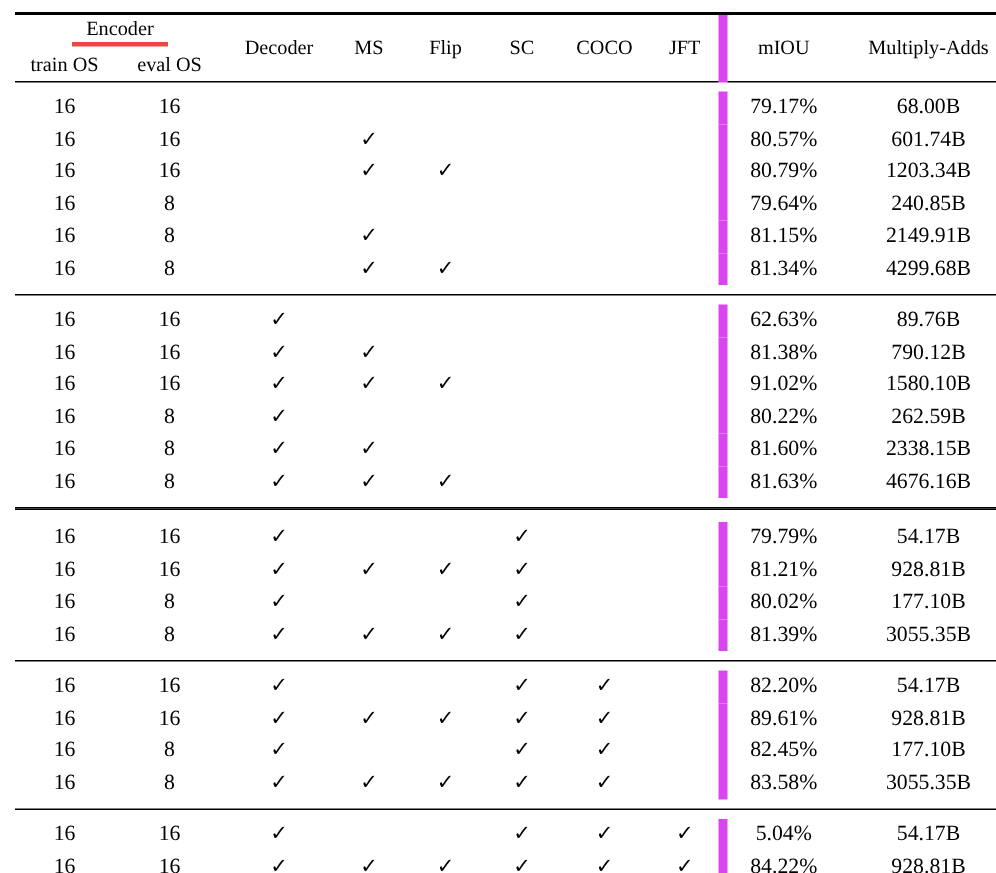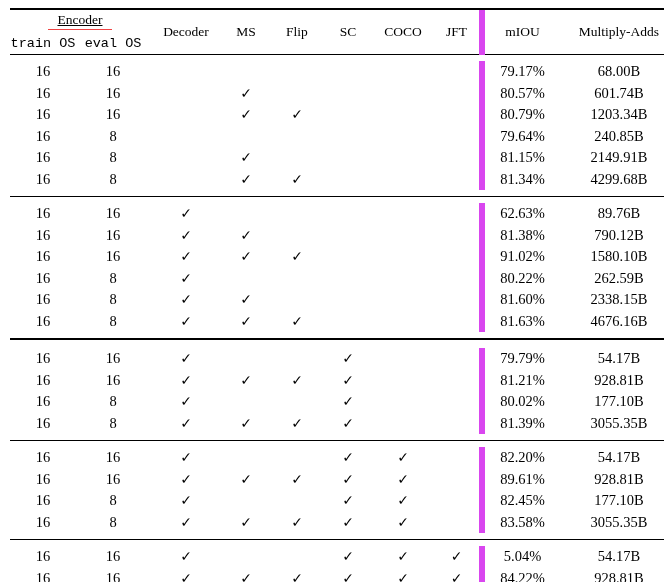--- a/index.html
+++ b/index.html
@@ -35,21 +35,20 @@
   
   .hdr-top td {
     height: 22px;
     font-size: 13.5px;
     padding-top: 3px;
   }
   .hdr-bot td {
     height: 22px;
     font-size: 13.5px;
     padding-bottom: 4px;
-    font-family: Liberation Mono, monospace;
   }
   .rule-top td {
     border-top: 2.2px solid #000;
     height: 0;
     font-size: 0;
     line-height: 0;
   }
   .rule-mid td {
     border-top: 1px solid #000;
     height: 0;
@@ -79,23 +78,22 @@
   }
   
   .vsep {
     border-left: 6px solid #d946ef;
   }
   .encoder-label {
     font-size: 13.5px;
   }
   .enc-underline {
     display: inline-block;
-    border-bottom: 1px solid #ef4444;
+    border-bottom: 3px solid #ef4444;
     padding: 0 10px 1px 10px;
-    text-decoration: underline;
   }
   .check {
     font-size: 14px;
     line-height: 1;
   }
   .col-trainos { width: 66px; }
   .col-evalos  { width: 74px; }
   .col-decoder { width: 72px; }
   .col-ms      { width: 48px; }
   .col-flip    { width: 54px; }

